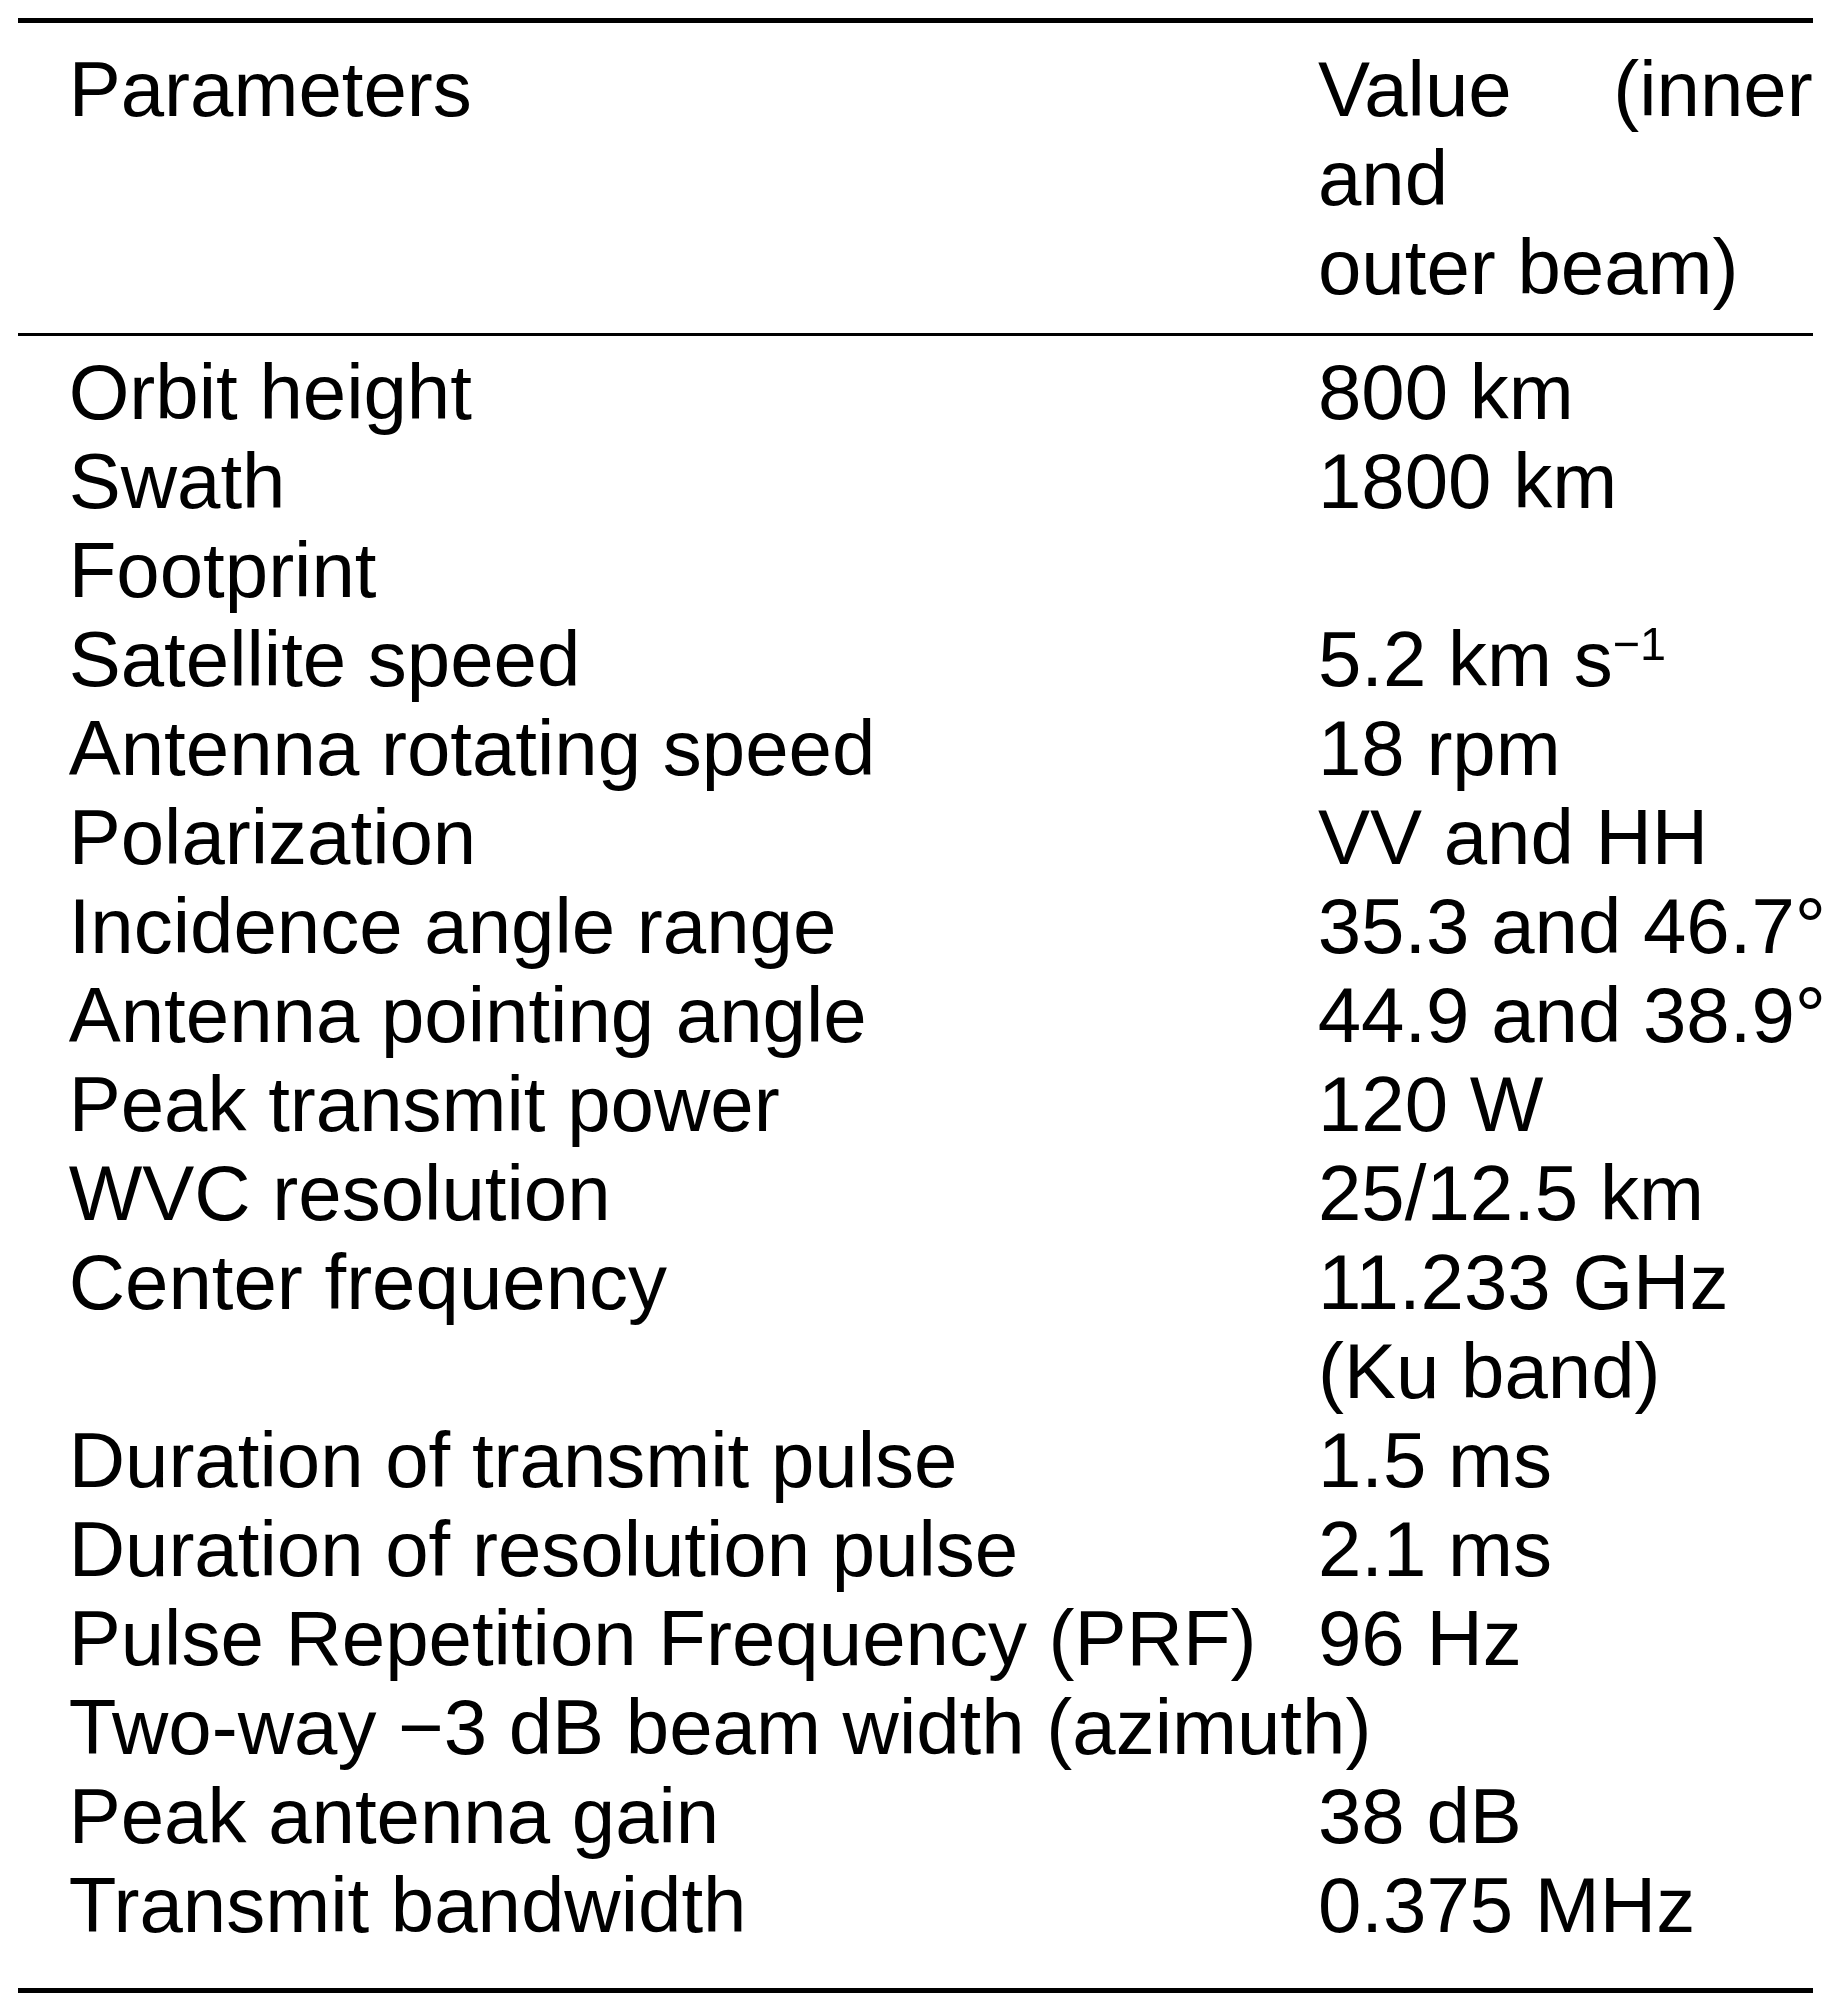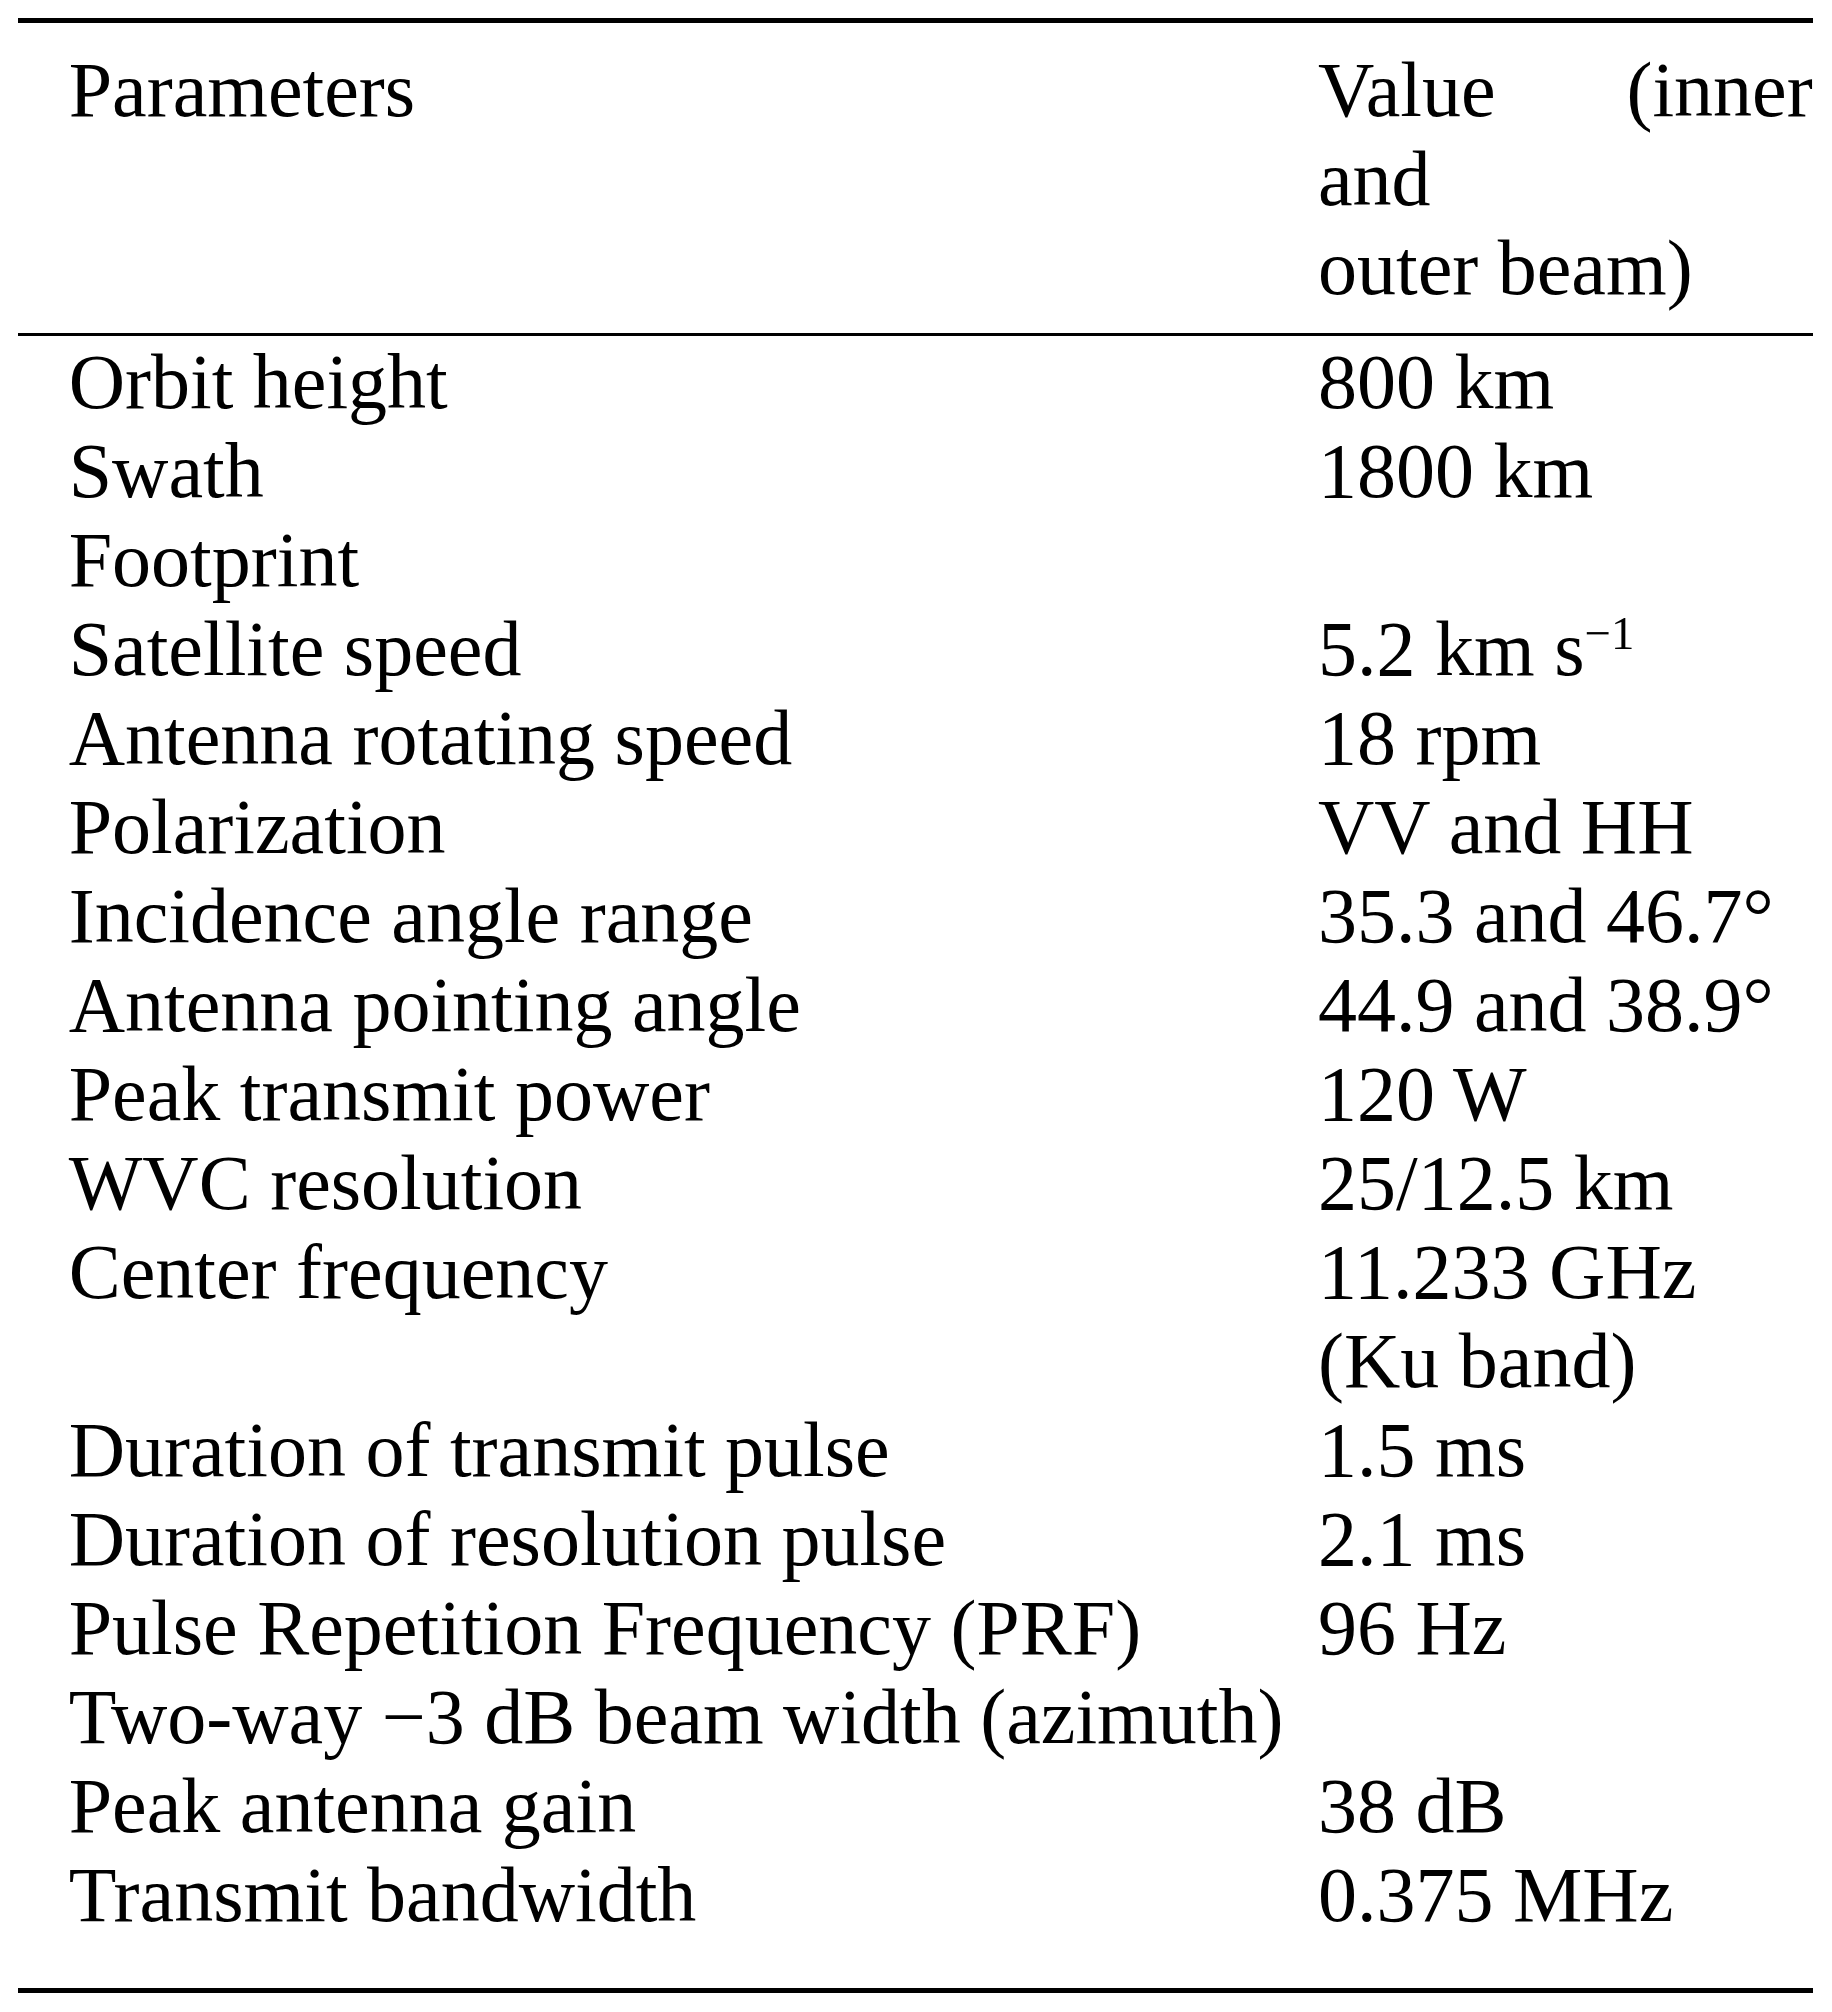--- a/index.html
+++ b/index.html
@@ -6,21 +6,21 @@
     margin: 0;
     padding: 0;
     background: #ffffff;
   }
   .page {
     position: relative;
     width: 1833px;
     height: 2013px;
     background: #ffffff;
     color: #000000;
-    font-family: Liberation Serif, serif;
+    font-family: Liberation Sans, sans-serif;
     font-size: 78px;
     line-height: 89px;
     overflow: hidden;
   }
   .ptable {
     position: absolute;
     left: 17.7px;
     top: 17.7px;
     width: 1795px;
     height: 1975px;
@@ -29,21 +29,21 @@
     border-bottom: 5.3px solid #000000;
   }
   .thead {
     box-sizing: border-box;
     height: 313px;
     border-bottom: 3.5px solid #000000;
     padding-top: 22px;
     display: flex;
   }
   .tbody {
-    padding-top: 1px;
+    padding-top: 12px;
   }
   .trow {
     display: flex;
   }
   .col-param {
     box-sizing: border-box;
     width: 1301px;
     padding-left: 51px;
     white-space: nowrap;
   }

